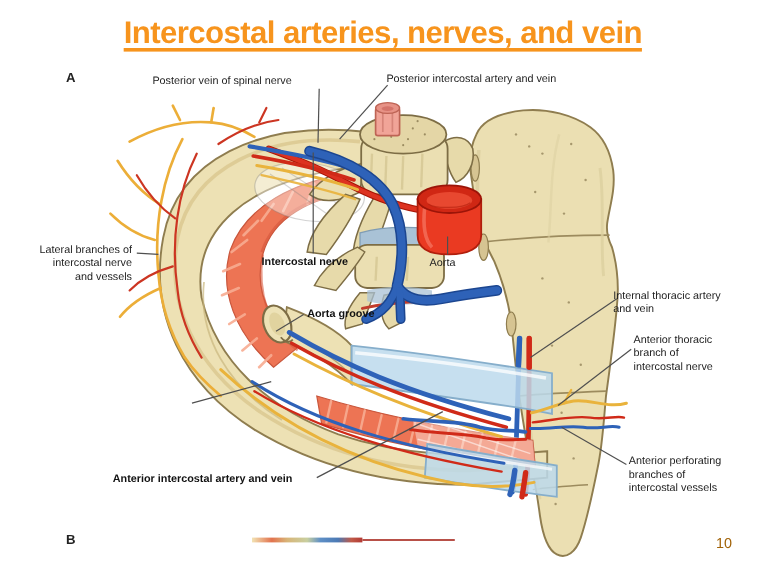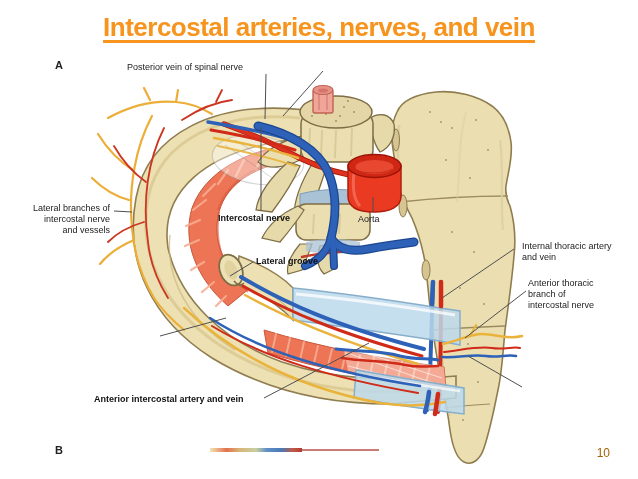--- a/index.html
+++ b/index.html
@@ -285,27 +285,31 @@
       <line x1="160" y1="336" x2="226" y2="318"></line>
       <line x1="264" y1="398" x2="369" y2="343"></line>
       <line x1="522" y1="387" x2="468" y2="356"></line>
     </g>
   </svg>
 
   <div class="panel-letter" style="left:55px;top:59px;">A</div>
   <div class="panel-letter" style="left:55px;top:444px;">B</div>
 
   <div class="lbl nw" style="left:127px;top:62px;">Posterior vein of spinal nerve</div>
+  <div class="lbl nw" style="left:322px;top:60px;">Posterior intercostal artery and vein</div>
   <div class="lbl ra" style="left:16px;top:203px;width:94px;text-align:right;">Lateral branches of
 intercostal nerve
 and vessels</div>
   <div class="lbl nw b" style="left:218px;top:213px;">Intercostal nerve</div>
   <div class="lbl nw" style="left:358px;top:214px;">Aorta</div>
-  <div class="lbl nw b" style="left:256px;top:256px;">Lateral groove</div>
-  <div class="lbl" style="left:522px;top:241px;width:112px;">Internal thoracic artery
+  <div class="lbl nw b" style="left:256px;top:256px;">Aorta groove</div>
+  <div class="lbl" style="left:511px;top:241px;width:112px;">Internal thoracic artery
 and vein</div>
   <div class="lbl" style="left:528px;top:278px;width:102px;">Anterior thoracic
 branch of
 intercostal nerve</div>
   <div class="lbl nw b" style="left:94px;top:394px;">Anterior intercostal artery and vein</div>
+  <div class="lbl" style="left:524px;top:379px;width:102px;">Anterior perforating
+branches of
+intercostal vessels</div>
 
   <div id="page-num">10</div>
 </div>
 
 </body></html>

